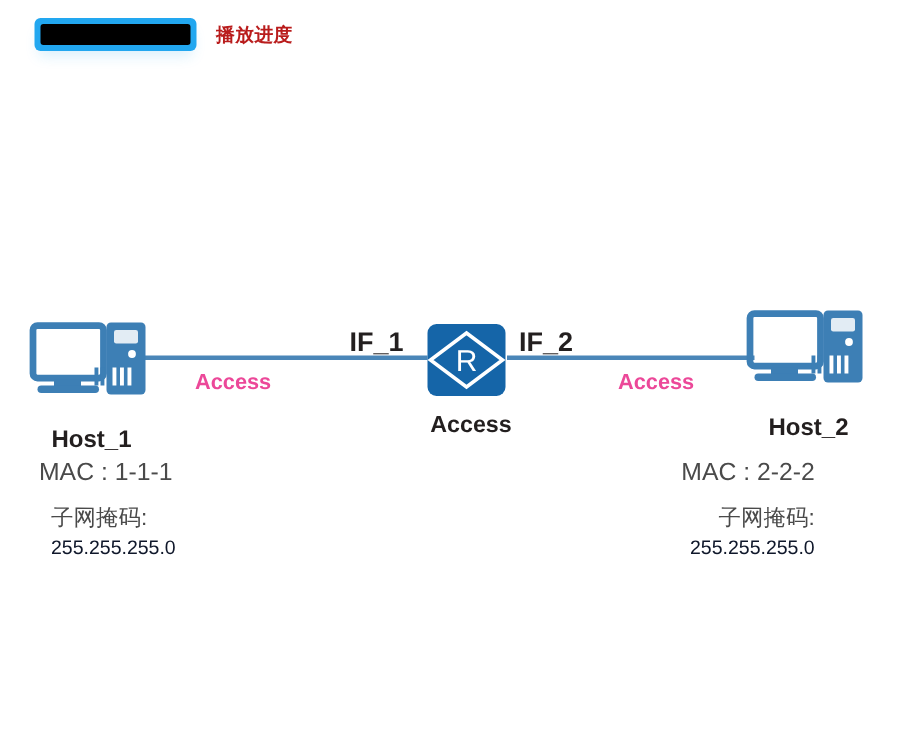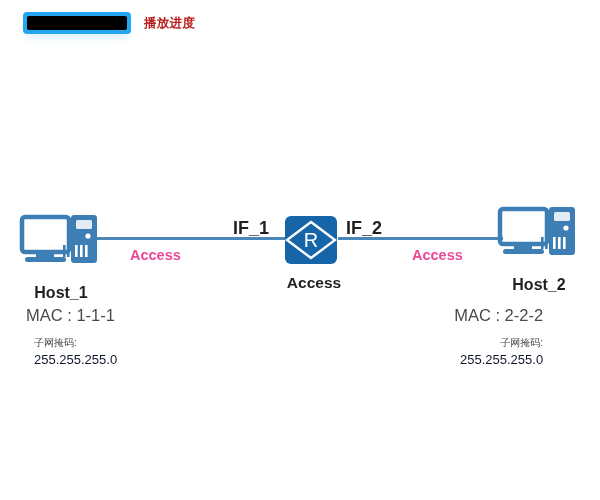--- a/index.html
+++ b/index.html
@@ -121,21 +121,21 @@
     font-size: 16.5px;
     color: #4a4a4a;
     margin-bottom: 11px;
   }
   .detail-ip {
     font-size: 15px;
     color: #4a4a4a;
     margin-bottom: 11px;
   }
   .detail-mask-title {
-    font-size: 10px;
+    font-size: 15px;
     color: #4a4a4a;
     margin-bottom: 2px;
     margin-left: 8px;
   }
   .detail-mask-value {
     font-size: 13px;
     color: #0f172a;
     margin-left: 8px;
   }
 </style>

